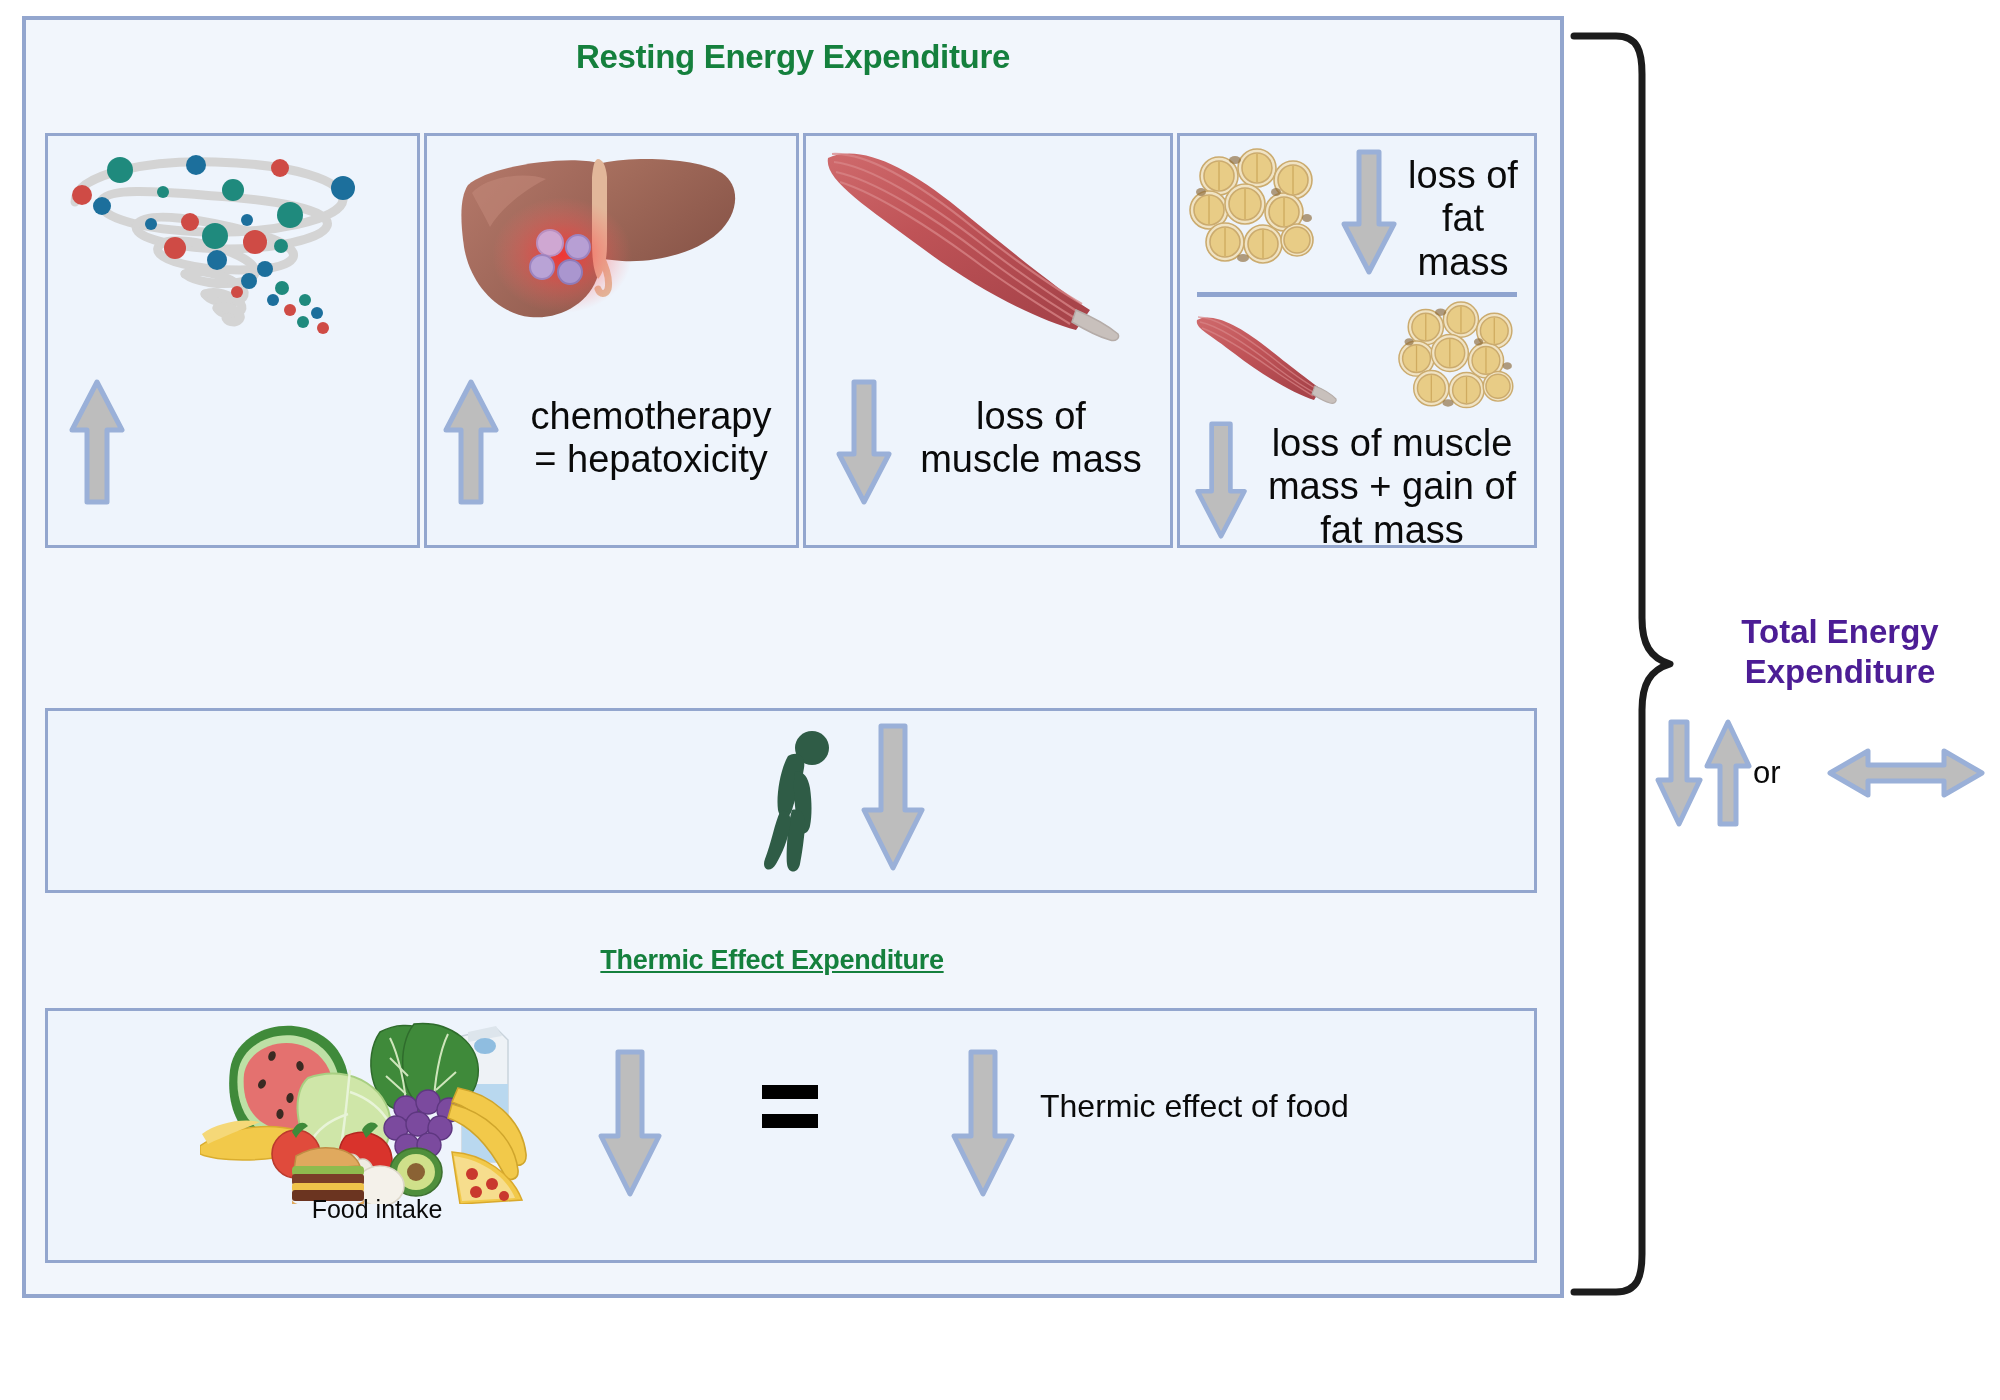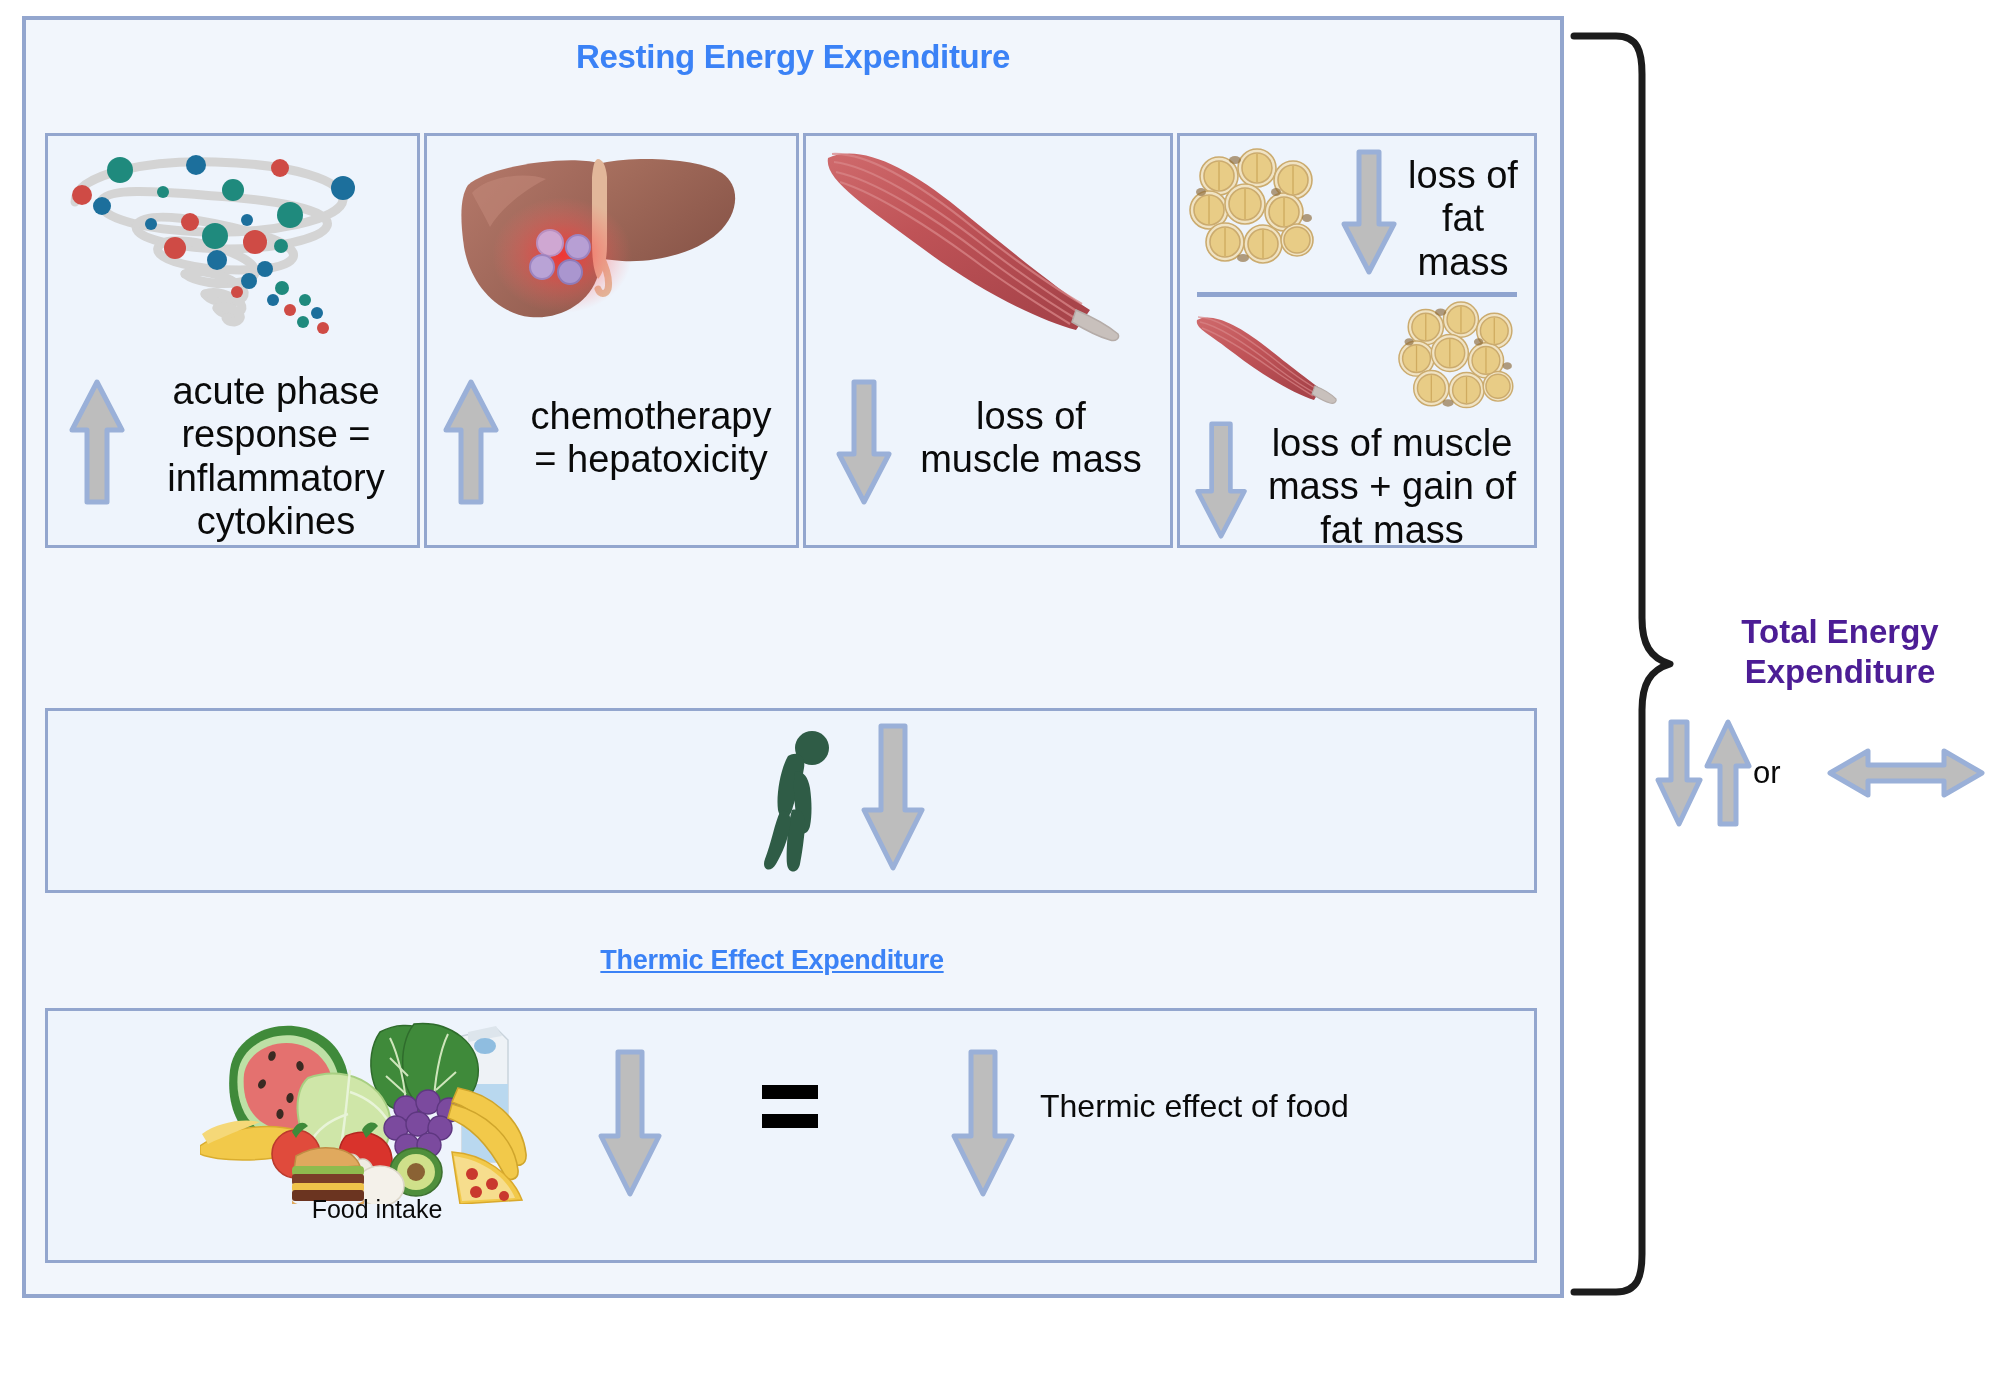--- a/index.html
+++ b/index.html
@@ -10,21 +10,21 @@
   
   #diagram{position:absolute;left:0;top:0;width:2000px;height:1400px;}
 
   #outer-panel{
     position:absolute;left:22px;top:16px;width:1542px;height:1282px;
     background:#f2f6fc;border:4px solid #93a6ce;box-sizing:border-box;
   }
 
   
   .section-title{
-    position:absolute;text-align:center;color:#3b82f6;
+    position:absolute;text-align:center;color:#15803d;
     font-weight:bold;letter-spacing:-0.3px;
     font-family:"Liberation Sans","DejaVu Sans",sans-serif;
   }
   #ree-title{left:22px;top:38px;width:1542px;font-size:33px;}
   #aee-title{left:22px;top:648px;width:1500px;font-size:33px;}
   #tee-title{left:22px;top:945px;width:1500px;font-size:27px;text-decoration:underline;}
 
   
   .card{
     position:absolute;background:#eef4fc;border:3px solid #93a6ce;
@@ -114,24 +114,20 @@
       <circle cx="262" cy="173" r="6" fill="#1c6f9c"></circle>
       <circle cx="248" cy="182" r="6" fill="#1f8a7d"></circle>
       <circle cx="268" cy="188" r="6" fill="#cf4b45"></circle>
     </g>
   </svg>
 
   <svg class="arrow" style="left:68px;top:378px;" width="58" height="128" viewBox="0 0 58 128">
     <polygon points="29,4 54,52 39,52 39,124 19,124 19,52 4,52" fill="#bdbdbd" stroke="#9ab0d8" stroke-width="5" stroke-linejoin="round"></polygon>
   </svg>
 
-  <div class="lbl" style="left:140px;top:370px;width:272px;">acute phase
-response =
-inflammatory
-cytokines</div>
 
   <div class="card" id="card-liver"></div>
 
   <svg class="illus" style="left:450px;top:155px;" width="300" height="190" viewBox="0 0 300 190">
     <defs>
       <radialGradient id="glow" cx="50%" cy="50%" r="50%">
         <stop offset="0%" stop-color="#ff2d2d" stop-opacity="0.85"></stop>
         <stop offset="55%" stop-color="#ff5050" stop-opacity="0.35"></stop>
         <stop offset="100%" stop-color="#ff6a6a" stop-opacity="0"></stop>
       </radialGradient>

